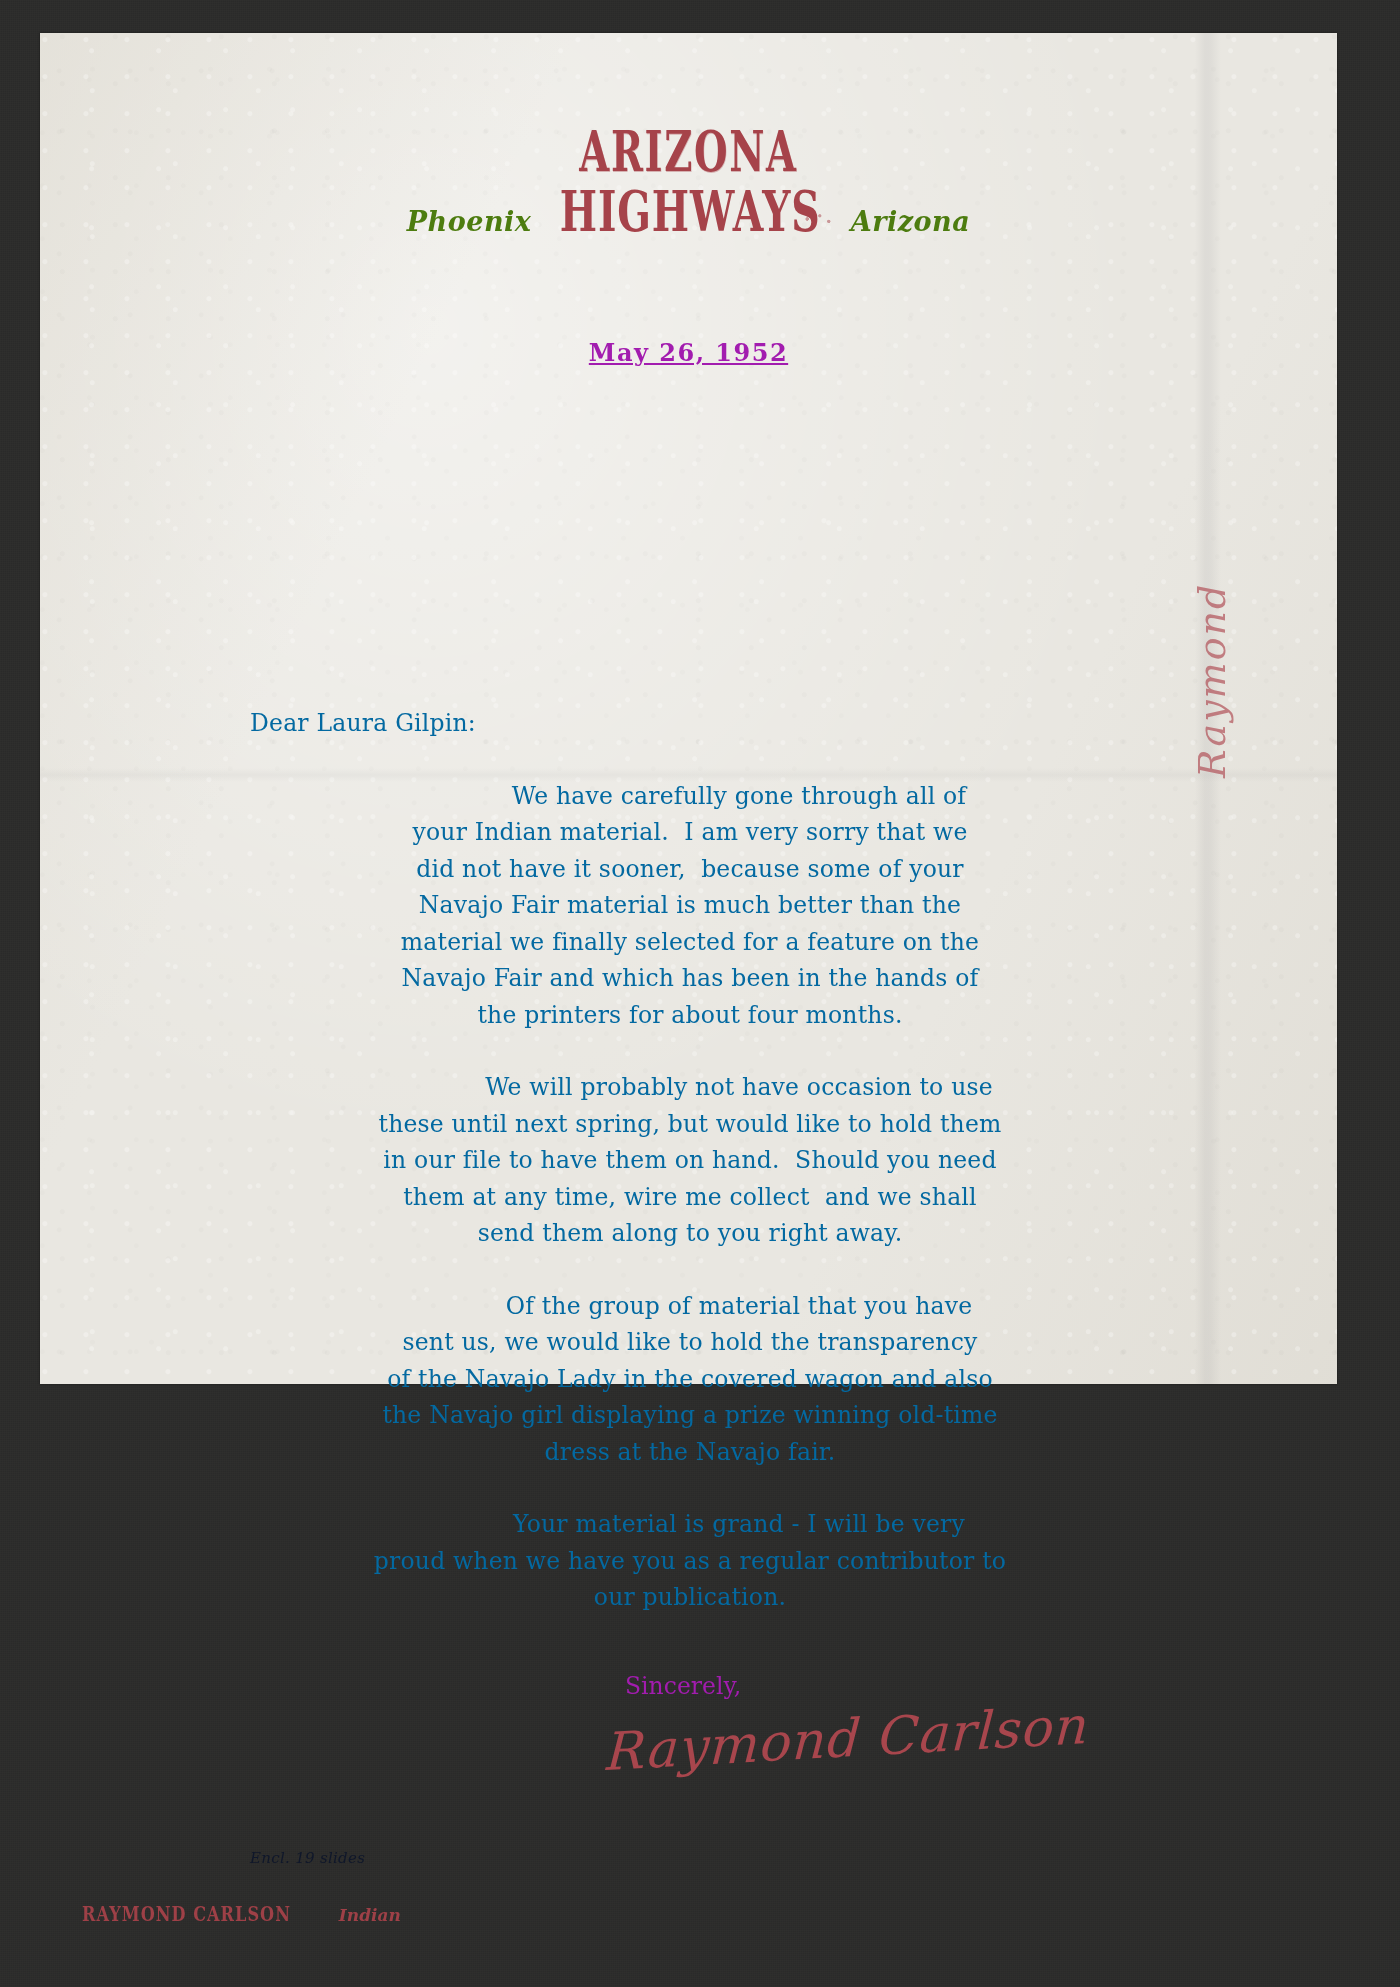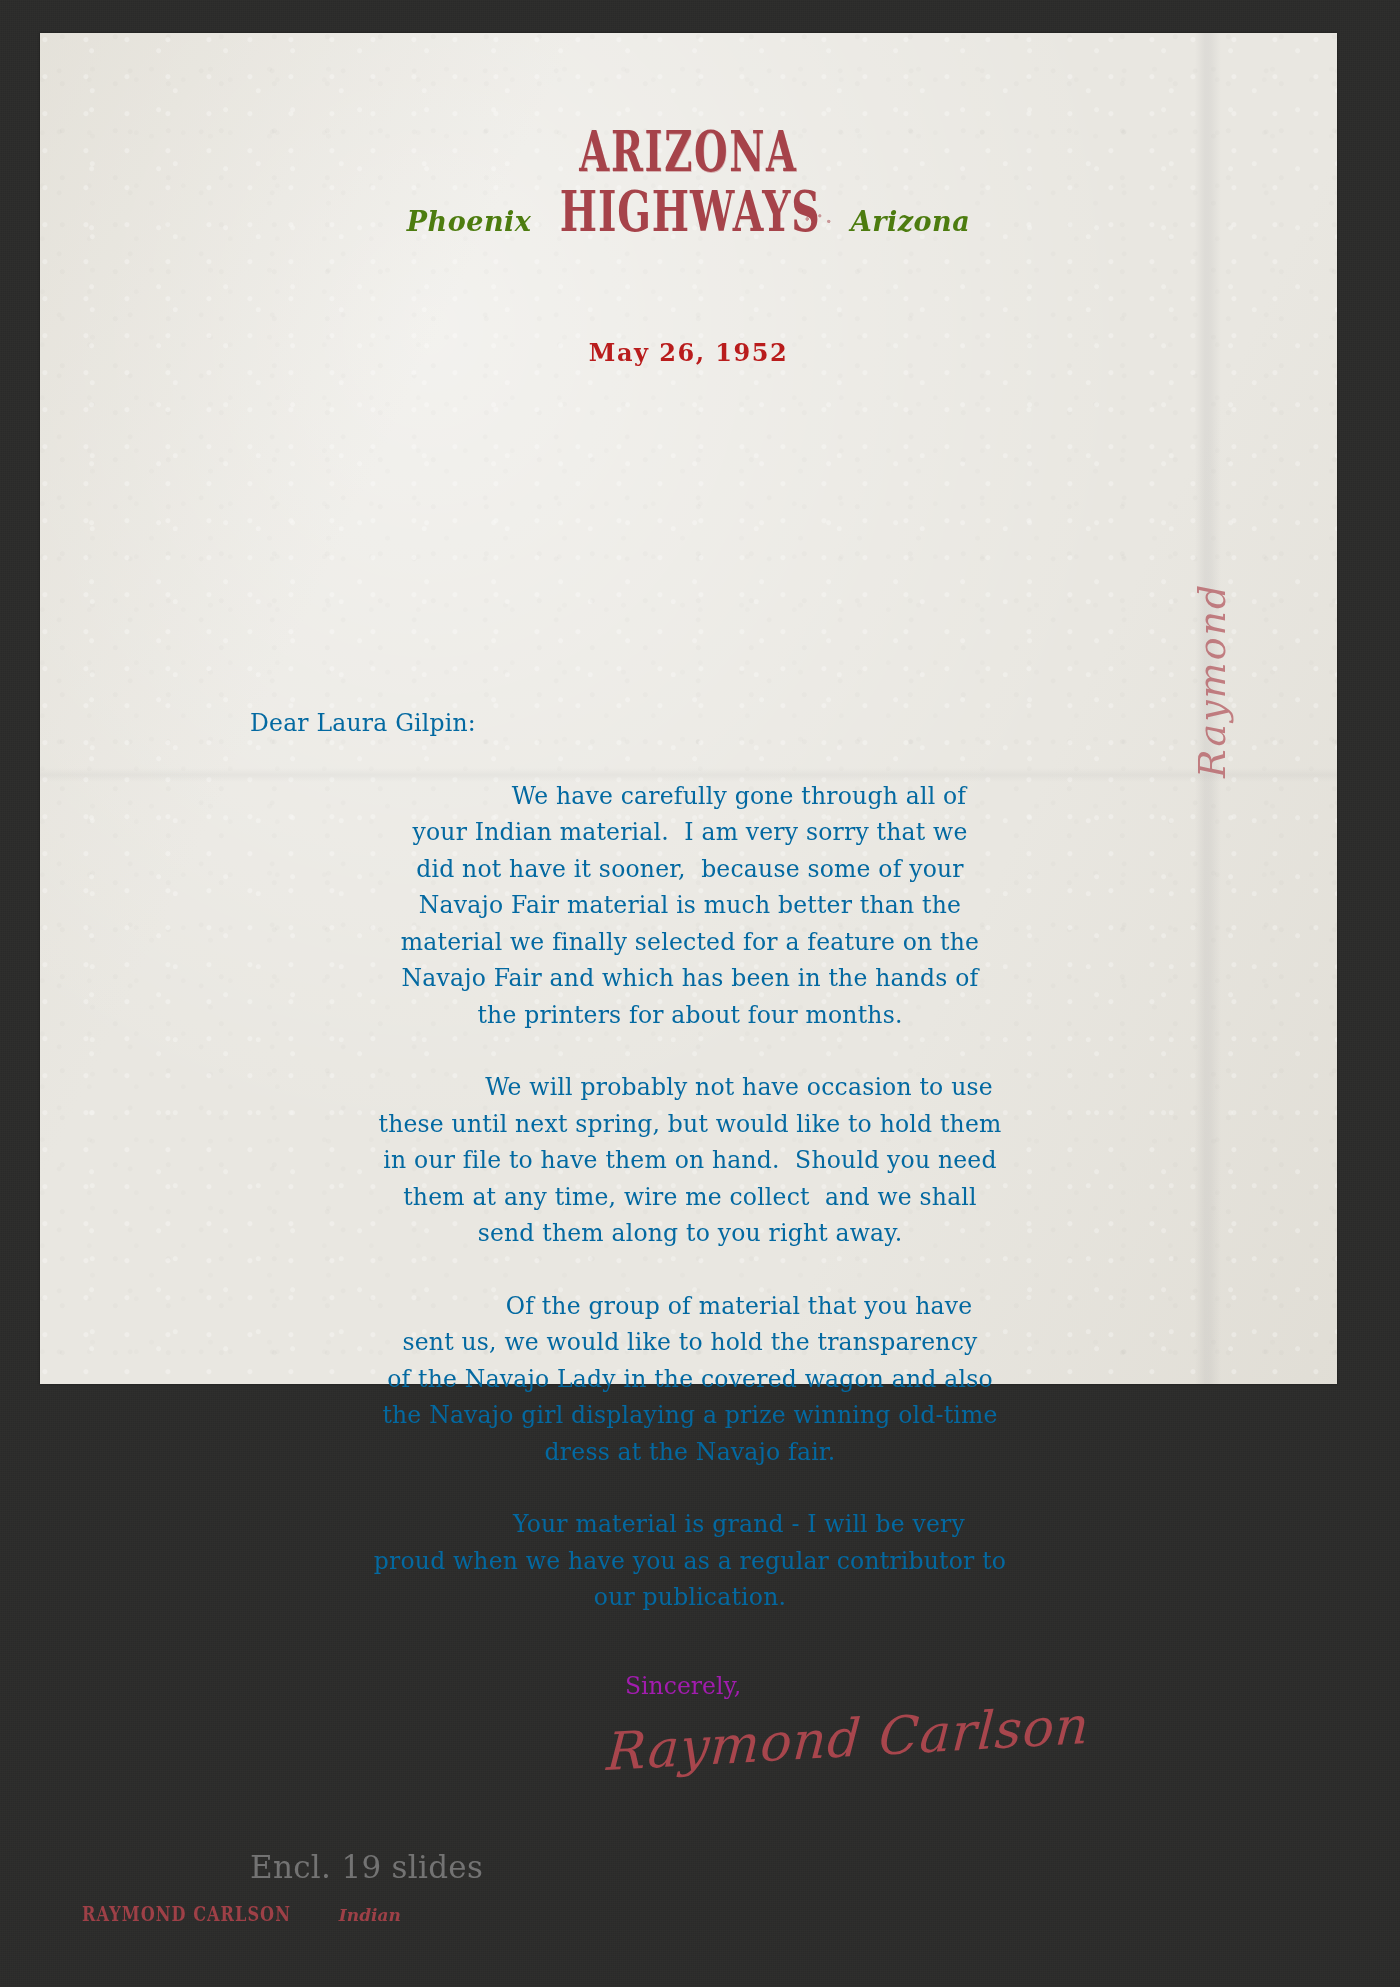--- a/index.html
+++ b/index.html
@@ -149,21 +149,22 @@
   #letter-date {
     position: absolute;
     left: 0;
     top: 305px;
     width: 100%;
     text-align: center;
     font-family: "DejaVu Serif", serif;
     font-weight: bold;
     font-size: 24px;
     letter-spacing: 1.5px;
-    color: #b91c1c;
+    color: #a21caf;
+    text-decoration: underline;
   }
 
   
   #letter-body {
     position: absolute;
     left: 210px;
     top: 672px;
     width: 880px;
     color: #0369a1;
     font-family: "DejaVu Serif", serif;
@@ -210,24 +211,25 @@
     position: absolute;
     left: 0;
     top: 8px;
   }
 
   
   #enclosure {
     position: absolute;
     left: 210px;
     top: 1816px;
-    color: #737373;
-    font-family: "DejaVu Serif", serif;
-    font-size: 31px;
+    color: #0f172a;
+    font-family: "DejaVu Serif", serif;
+    font-size: 15px;
     letter-spacing: 0.3px;
+    font-style: italic;
   }
 
   
   #footer-imprint {
     position: absolute;
     left: 42px;
     top: 1870px;
     display: flex;
     align-items: baseline;
     gap: 11px;

